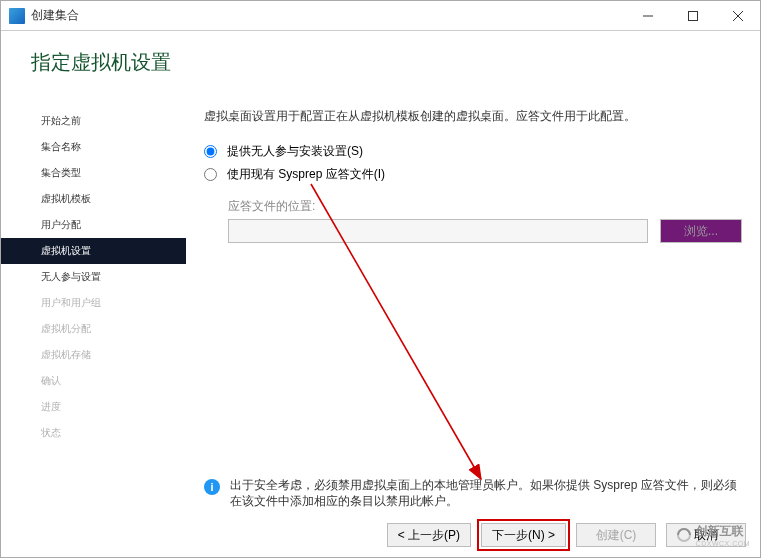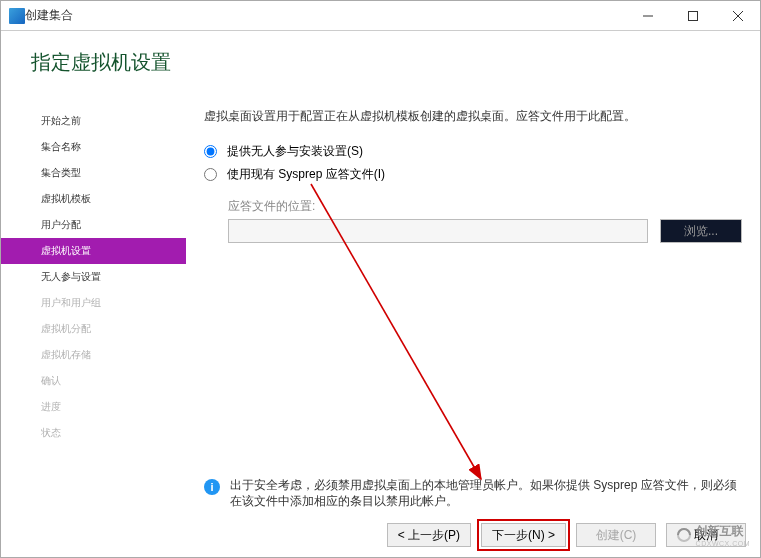--- a/index.html
+++ b/index.html
@@ -23,20 +23,21 @@
       align-items: center;
       justify-content: space-between;
       padding: 0 0 0 8px;
       border-bottom: 1px solid #ccc;
       font-size: 12px;
       color: #333;
     }
     .titlebar-left {
       display: flex;
       align-items: center;
+      gap: 6px;
     }
     .app-icon {
       width: 16px;
       height: 16px;
       background: linear-gradient(135deg,#3aa0dd,#1565c0);
       display: inline-block;
       border-radius: 1px;
       position: relative;
     }
     .titlebar-right {
@@ -72,21 +73,21 @@
       padding: 14px 0 0 0;
     }
     .sidebar-item {
       padding: 4px 20px 4px 40px;
       font-size: 10px;
       color: #333;
       cursor: pointer;
       line-height: 18px;
     }
     .sidebar-item.active {
-      background: #a21caf;
+      background: #0f172a;
       color: #fff;
     }
     .sidebar-item.done { color: #333; }
     .sidebar-item.disabled { color: #b0b0b0; }
     .mainpane {
       flex: 1;
       padding: 14px 6px 0 18px;
       position: relative;
     }
     .description {
@@ -121,21 +122,21 @@
       height: 24px;
       border: 1px solid #bcbcbc;
       background: #f6f6f6;
       padding: 0 4px;
       color: #888;
     }
     .browse-btn {
       width: 82px;
       height: 24px;
       border: 1px solid #bcbcbc;
-      background: #0f172a;
+      background: #701a75;
       color: #999;
       font-size: 12px;
     }
     .info-area {
       position: absolute;
       left: 18px;
       right: 6px;
       bottom: 48px;
       display: flex;
       gap: 10px;

